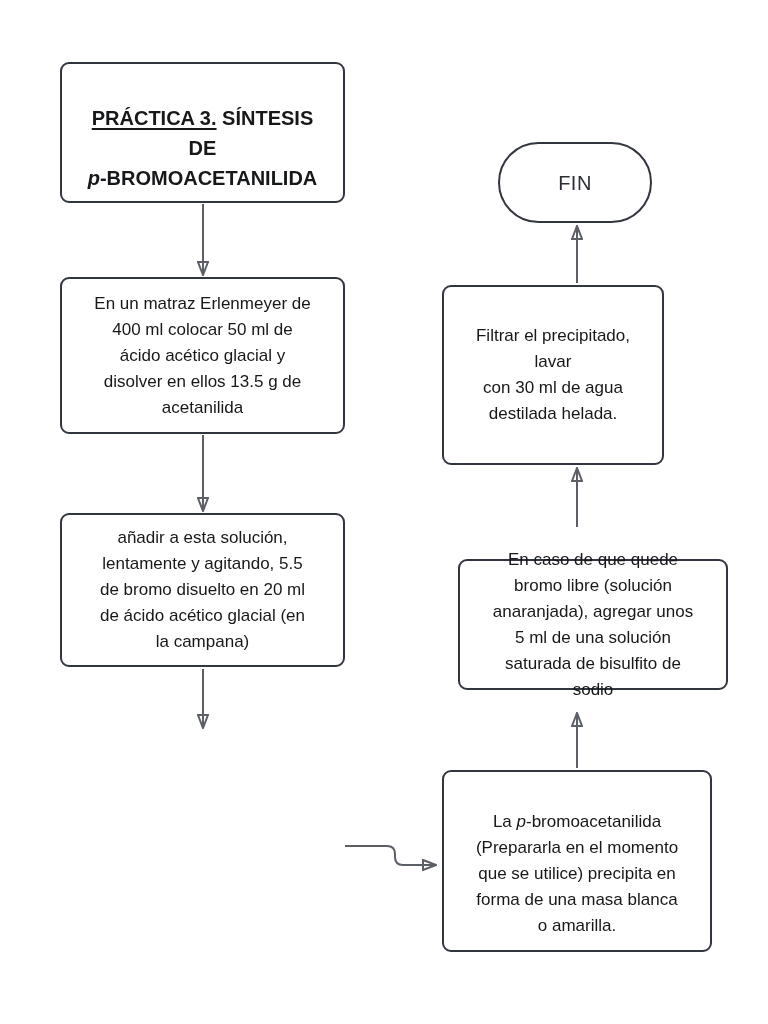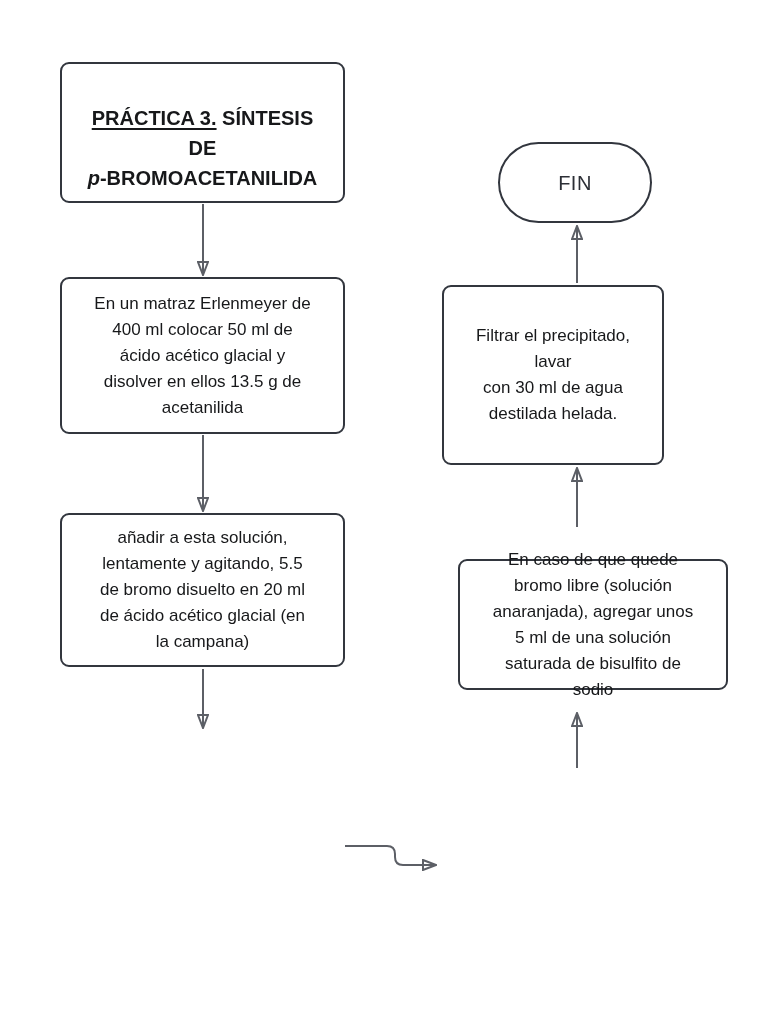--- a/index.html
+++ b/index.html
@@ -79,20 +79,29 @@
 
   <div class="node n-step2">
     <div>añadir a esta solución,
 lentamente y agitando, 5.5
 de bromo disuelto en 20 ml
 de ácido acético glacial (en
 la campana)</div>
   </div>
 
 
+  <div class="node n-step4">
+    <div>
+      <span>La </span><span class="i">p</span><span>-bromoacetanilida
+(Prepararla en el momento
+que se utilice) precipita en
+forma de una masa blanca
+o amarilla.</span>
+    </div>
+  </div>
 
   <div class="node n-step5">
     <div>En caso de que quede
 bromo libre (solución
 anaranjada), agregar unos
 5 ml de una solución
 saturada de bisulfito de
 sodio</div>
   </div>
 

